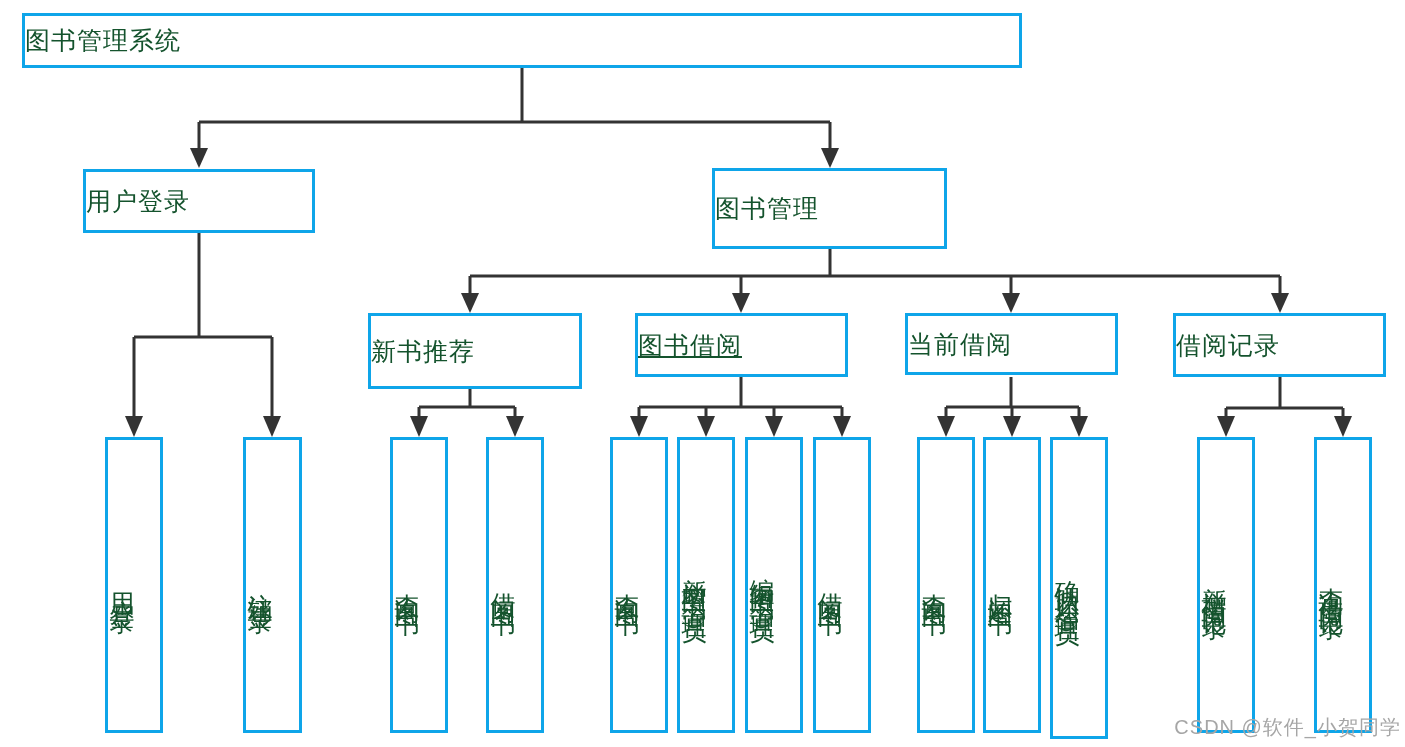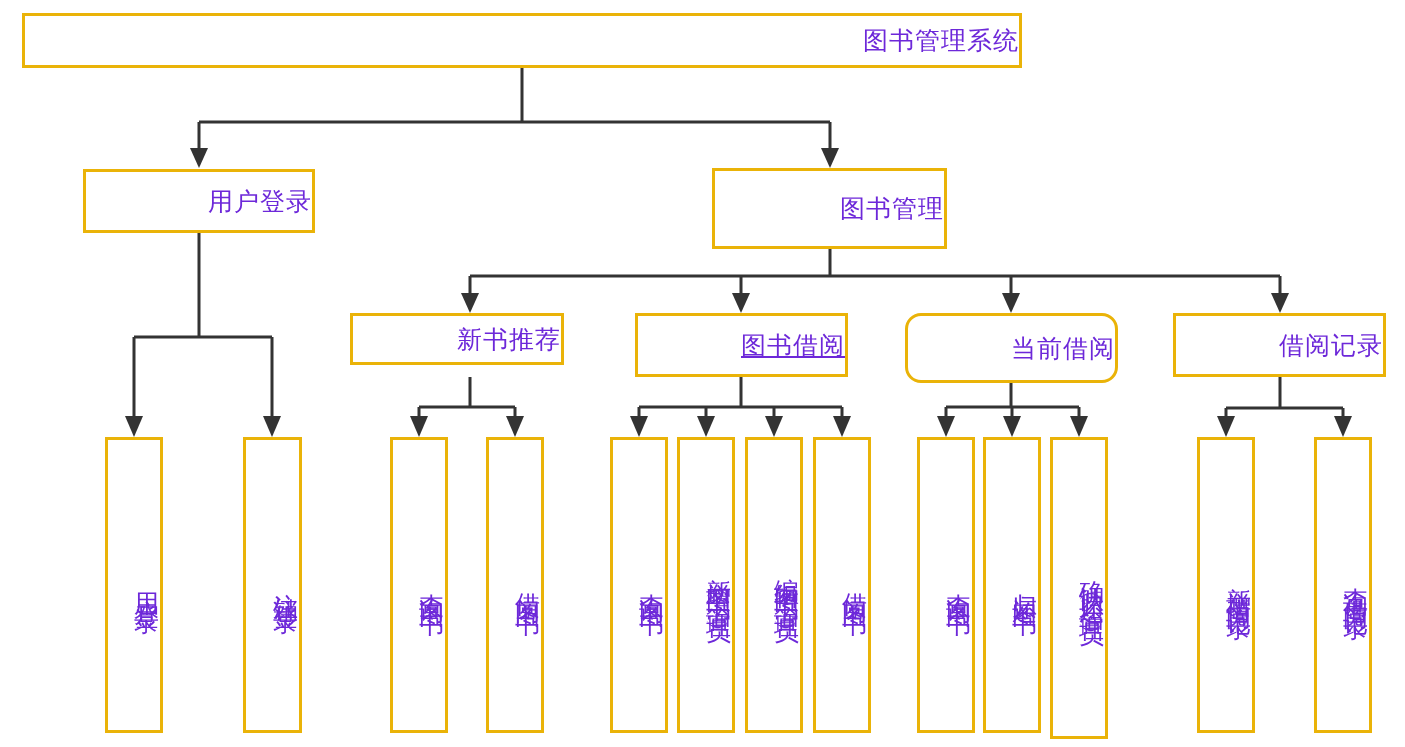--- a/index.html
+++ b/index.html
@@ -9,24 +9,24 @@
     background:#ffffff;
     font-family:"Liberation Sans", sans-serif;
     overflow:hidden;
   }
   .connectors { position:absolute; left:0; top:0; width:1405px; height:747px; }
   .connectors path { stroke:#333333; stroke-width:3; fill:none; }
   .connectors polygon { fill:#333333; stroke:none; }
   .node {
     position:absolute;
     box-sizing:border-box;
-    border:3px solid #eab308;
+    border:3px solid #0ea5e9;
     background:#ffffff;
-    display:flex; align-items:center; justify-content:flex-end;
-    color:#6d28d9;
+    display:flex; align-items:center; justify-content:flex-start;
+    color:#14532d;
   }
   .h-label { font-size:25px; letter-spacing:1px; white-space:nowrap; }
   .leaf .v-label {
     writing-mode:vertical-rl;
     text-orientation:mixed;
     font-size:25px;
     letter-spacing:6px;
     line-height:1.1;
     white-space:nowrap;
   }
@@ -91,27 +91,27 @@
     <span class="h-label">图书管理系统</span>
   </div>
 
   <div class="node" style="left:83px; top:169px; width:232px; height:64px;">
     <span class="h-label">用户登录</span>
   </div>
   <div class="node" style="left:712px; top:168px; width:235px; height:81px;">
     <span class="h-label">图书管理</span>
   </div>
 
-  <div class="node" style="left:350px; top:313px; width:214px; height:52px;">
+  <div class="node" style="left:368px; top:313px; width:214px; height:76px;">
     <span class="h-label">新书推荐</span>
   </div>
   <div class="node" style="left:635px; top:313px; width:213px; height:64px;text-decoration:underline;">
     <span class="h-label">图书借阅</span>
   </div>
-  <div class="node" style="left:905px; top:313px; width:213px; height:70px;border-radius:16px;">
+  <div class="node" style="left:905px; top:313px; width:213px; height:62px;">
     <span class="h-label">当前借阅</span>
   </div>
   <div class="node" style="left:1173px; top:313px; width:213px; height:64px;font-family:Liberation Mono, monospace;">
     <span class="h-label">借阅记录</span>
   </div>
 
   <div class="node leaf" style="left:105px; top:437px; width:58px; height:296px;">
     <span class="v-label">用户登录</span>
   </div>
   <div class="node leaf" style="left:243px; top:437px; width:59px; height:296px;">
@@ -148,14 +148,15 @@
     <span class="v-label">确认归还（管理员）</span>
   </div>
 
   <div class="node leaf" style="left:1197px; top:437px; width:58px; height:296px;">
     <span class="v-label">新增借阅记录</span>
   </div>
   <div class="node leaf" style="left:1314px; top:437px; width:58px; height:296px;">
     <span class="v-label">查询借阅记录</span>
   </div>
 
+  <div class="watermark">CSDN @软件_小贺同学</div>
 
 </div>
 
 </body></html>

